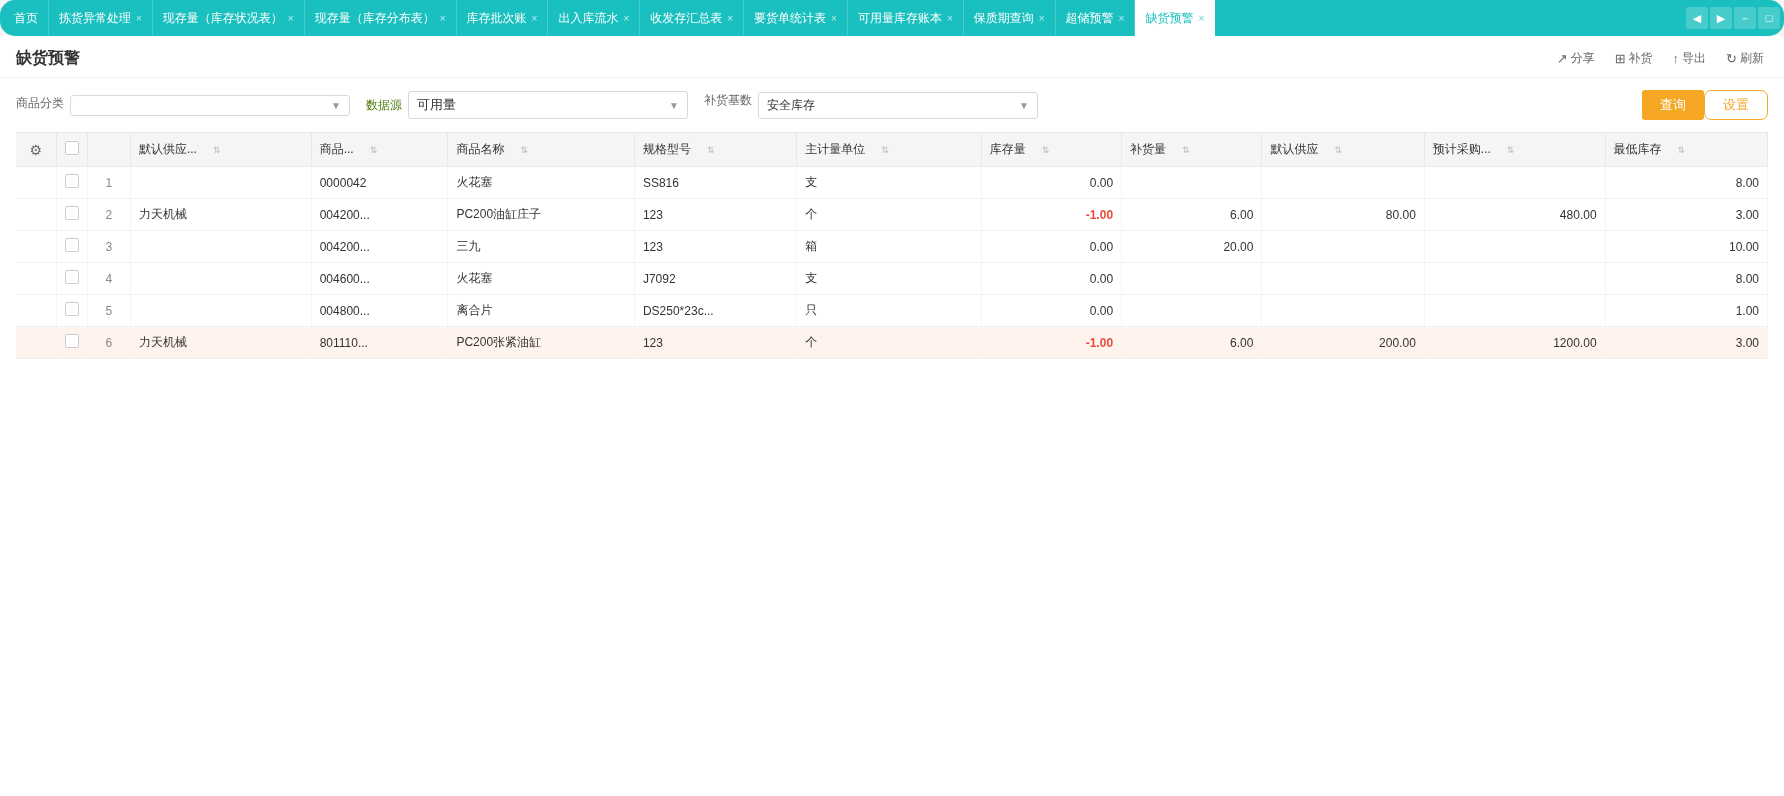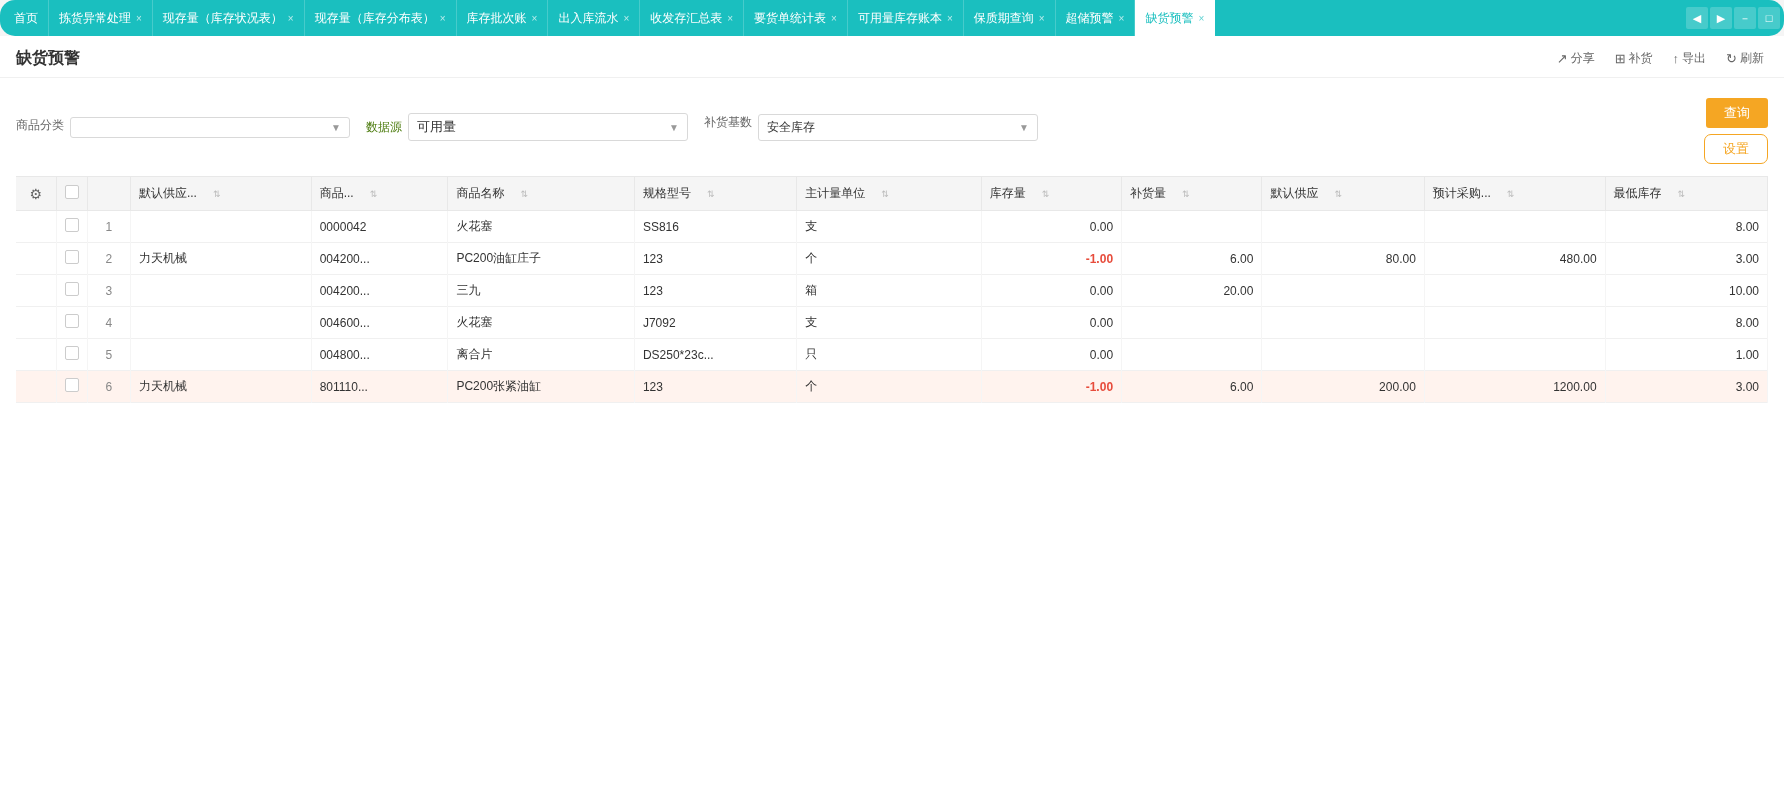--- a/index.html
+++ b/index.html
@@ -151,24 +151,22 @@
       color: #f5a623;
       border: 1px solid #f5a623;
       border-radius: 7px;
       padding: 5px 18px;
       cursor: pointer;
       font-size: 13px;
     }
 
     .filter-actions {
       display: flex;
-      flex-direction: column;
-      gap: 6px;
+      flex-direction: row;
       margin-left: auto;
-      margin-top: 8px;
     }
 
     
     .table-container {
       padding: 0 16px;
       overflow-x: auto;
     }
     table {
       width: 100%;
       border-collapse: collapse;

